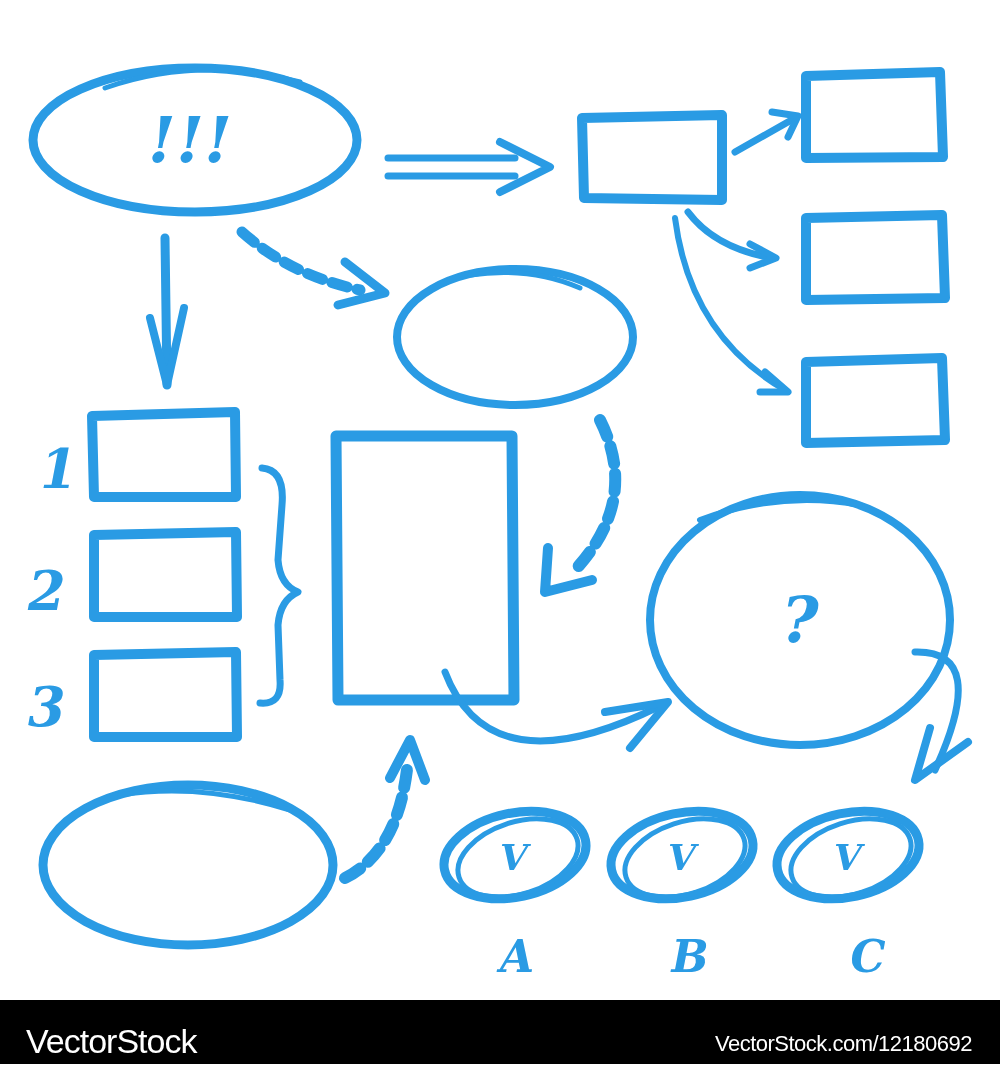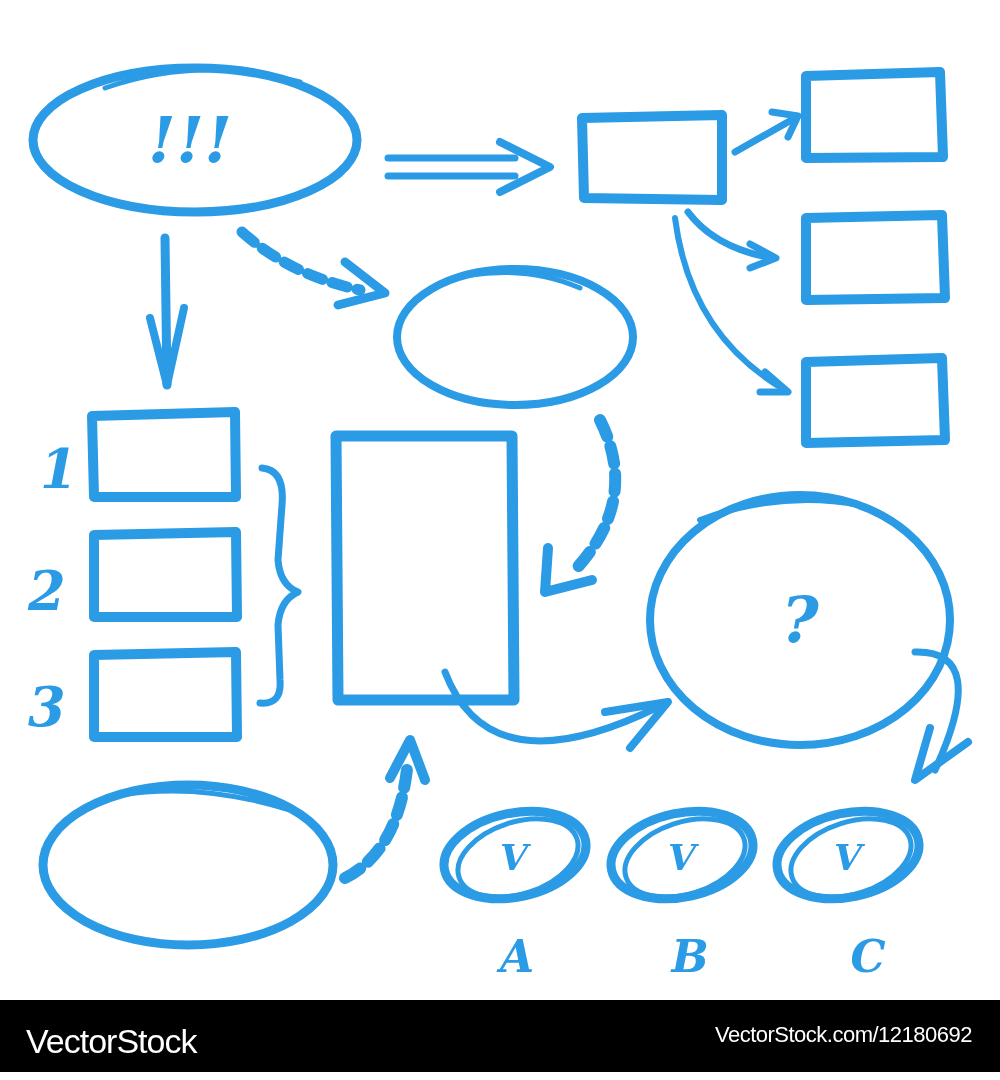--- a/index.html
+++ b/index.html
@@ -1,23 +1,23 @@
 <!DOCTYPE html>
 <html><head>
 <meta charset="utf-8">
 <style>
   html, body { margin: 0; padding: 0; }
   body { width: 1000px; height: 1080px; background: #ffffff; position: relative; overflow: hidden; font-family: "DejaVu Sans", sans-serif; }
   #canvas { position: absolute; left: 0; top: 0; width: 1000px; height: 1000px; background: #ffffff; }
   #canvas svg { width: 1000px; height: 1000px; display: block; }
   .stroke { fill: none; stroke: #2a9be4; stroke-linecap: round; stroke-linejoin: round; }
   .lbl { fill: #2a9be4; font-family: "DejaVu Serif", serif; font-style: italic; font-weight: bold; }
-  #footer { position: absolute; left: 0; top: 1000px; width: 1000px; height: 72px; background: #000000; color: #ffffff; font-family: "Liberation Sans", sans-serif; }
+  #footer { position: absolute; left: 0; top: 1000px; width: 1000px; height: 64px; background: #000000; color: #ffffff; font-family: "Liberation Sans", sans-serif; }
   #footer .brand { position: absolute; left: 26px; top: 22px; font-size: 34px; letter-spacing: -1px; }
-  #footer .url { position: absolute; right: 28px; top: 22px; font-size: 22px; letter-spacing: -0.5px; }
+  #footer .url { position: absolute; right: 28px; top: 31px; font-size: 22px; letter-spacing: -0.5px; }
 </style>
 </head>
 <body>
 
 <div id="canvas">
 <svg viewBox="0 0 1000 1000" xmlns="http://www.w3.org/2000/svg">
 
   <g>
     <ellipse class="stroke" cx="195" cy="140" rx="162" ry="72" stroke-width="9"></ellipse>
     <path class="stroke" d="M105 88 Q 200 55 300 82" stroke-width="5"></path>

